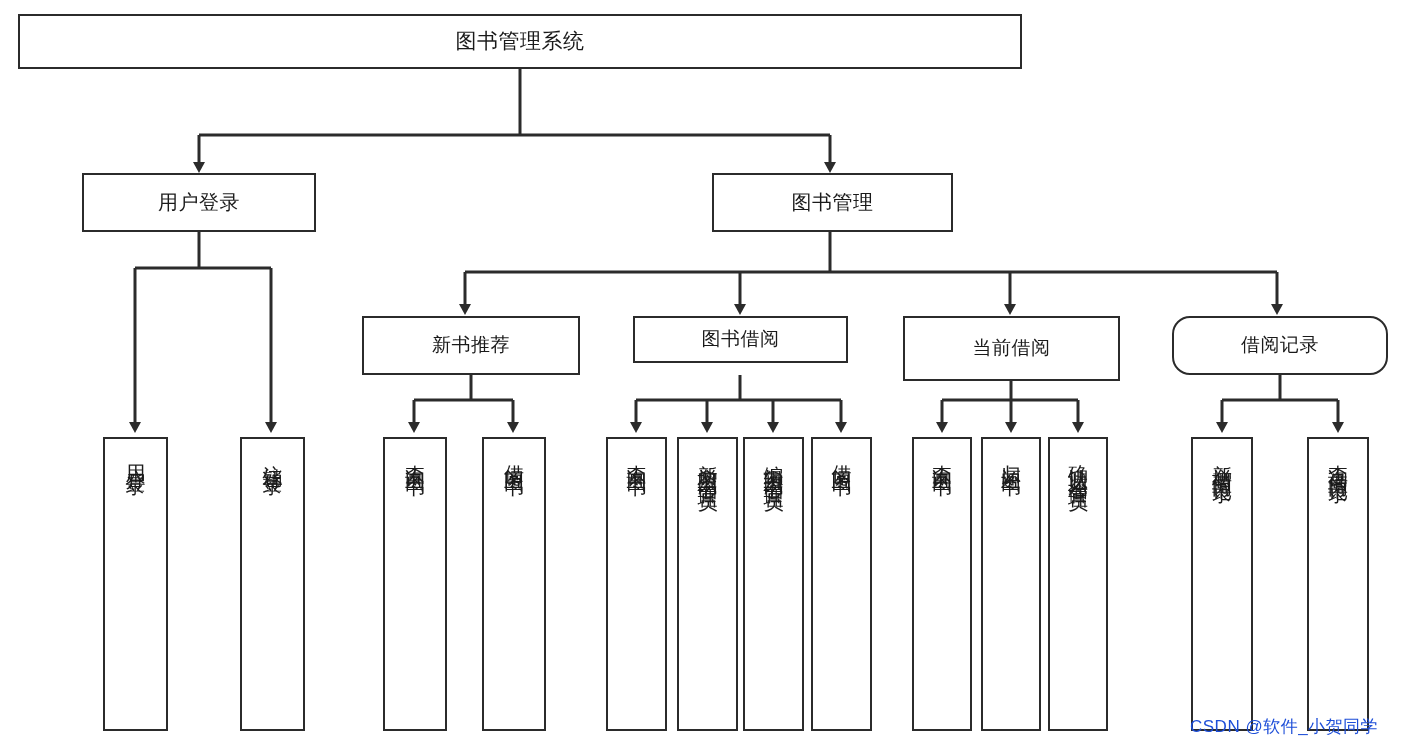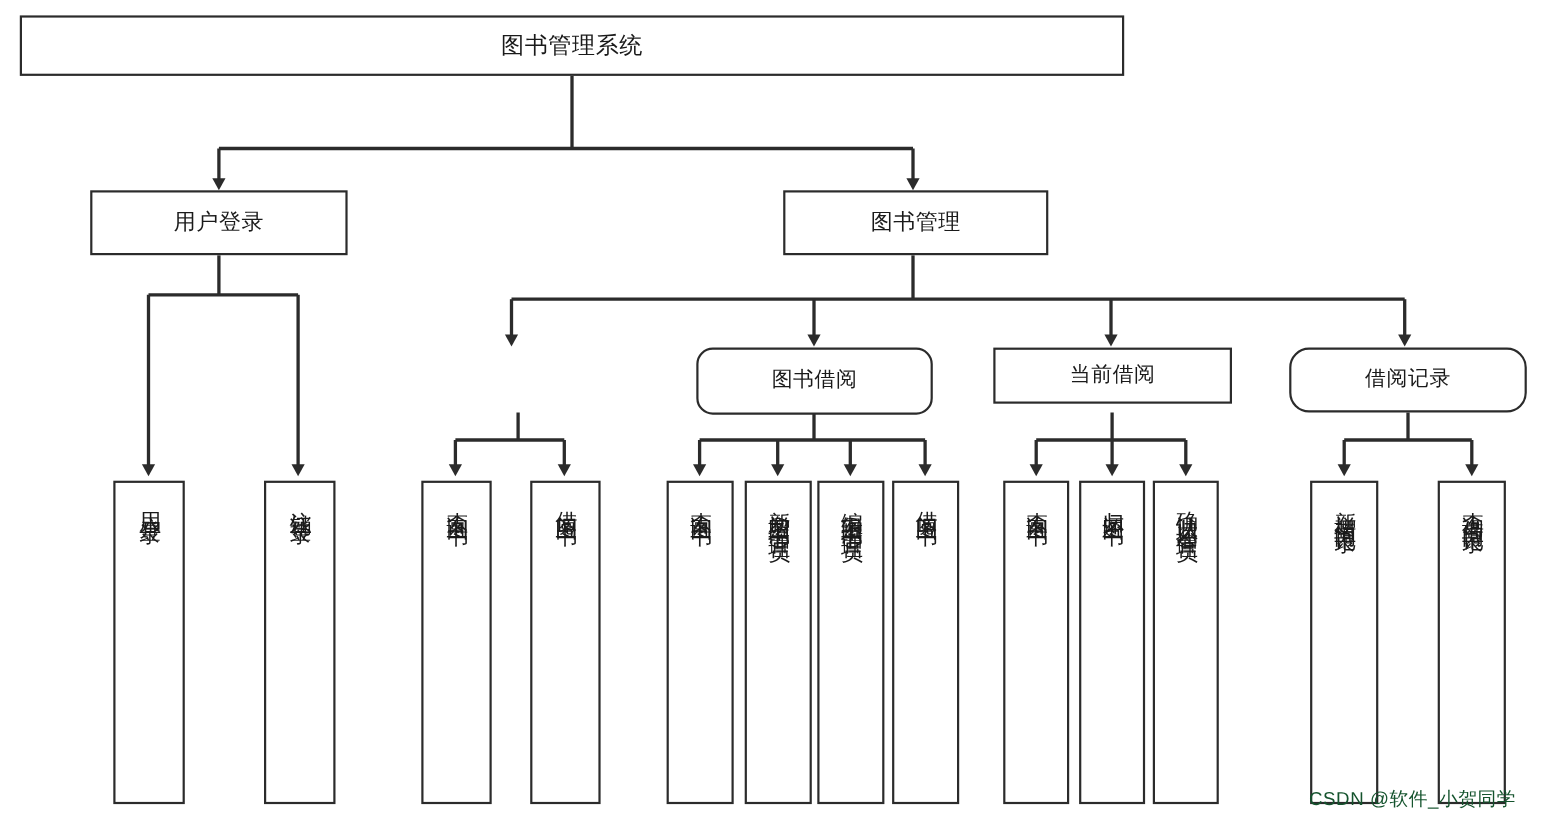--- a/index.html
+++ b/index.html
@@ -59,21 +59,21 @@
     writing-mode: vertical-rl;
     text-orientation: upright;
     font-size: 20px;
     letter-spacing: 4px;
     line-height: 1.05;
     white-space: nowrap;
   }
   .watermark {
     position: absolute;
     font-size: 17px;
-    color: #14532d;
+    color: #1d4ed8;
     letter-spacing: 0.5px;
     z-index: 3;
     white-space: nowrap;
     font-family: "Liberation Sans", "DejaVu Sans", sans-serif;
   }
 </style>
 </head>
 <body>
 
 <div id="diagram-root">
@@ -121,35 +121,38 @@
       <path d="M1011,400 L1011,423" marker-end="url(#arrow)"></path>
       <path d="M1078,400 L1078,423" marker-end="url(#arrow)"></path>
 
       <path d="M1280,375 L1280,400"></path>
       <path d="M1222,400 L1338,400"></path>
       <path d="M1222,400 L1222,423" marker-end="url(#arrow)"></path>
       <path d="M1338,400 L1338,423" marker-end="url(#arrow)"></path>
     </g>
   </svg>
 
-  <div class="node root" style="left:18px; top:14px; width:1004px; height:55px;font-family:Liberation Serif, serif;">
+  <div class="node root" style="left:18px; top:14px; width:1004px; height:55px;">
     <span class="label">图书管理系统</span>
   </div>
 
   <div class="node level1" style="left:82px; top:173px; width:234px; height:59px;">
     <span class="label">用户登录</span>
   </div>
   <div class="node level1" style="left:712px; top:173px; width:241px; height:59px;">
     <span class="label">图书管理</span>
   </div>
 
-  <div class="node level2" style="left:633px; top:316px; width:215px; height:61px;border-radius:15px;">
+  <div class="node level2" style="left:362px; top:316px; width:218px; height:59px;">
+    <span class="label">新书推荐</span>
+  </div>
+  <div class="node level2" style="left:633px; top:316px; width:215px; height:47px;">
     <span class="label">图书借阅</span>
   </div>
-  <div class="node level2" style="left:903px; top:316px; width:217px; height:51px;">
+  <div class="node level2" style="left:903px; top:316px; width:217px; height:65px;">
     <span class="label">当前借阅</span>
   </div>
   <div class="node level2" style="left:1172px; top:316px; width:216px; height:59px;border-radius:18px;">
     <span class="label">借阅记录</span>
   </div>
 
   <div class="node leaf" style="left:103px; top:437px; width:65px; height:294px;">
     <span class="label">用户登录</span>
   </div>
   <div class="node leaf" style="left:240px; top:437px; width:65px; height:294px;">

